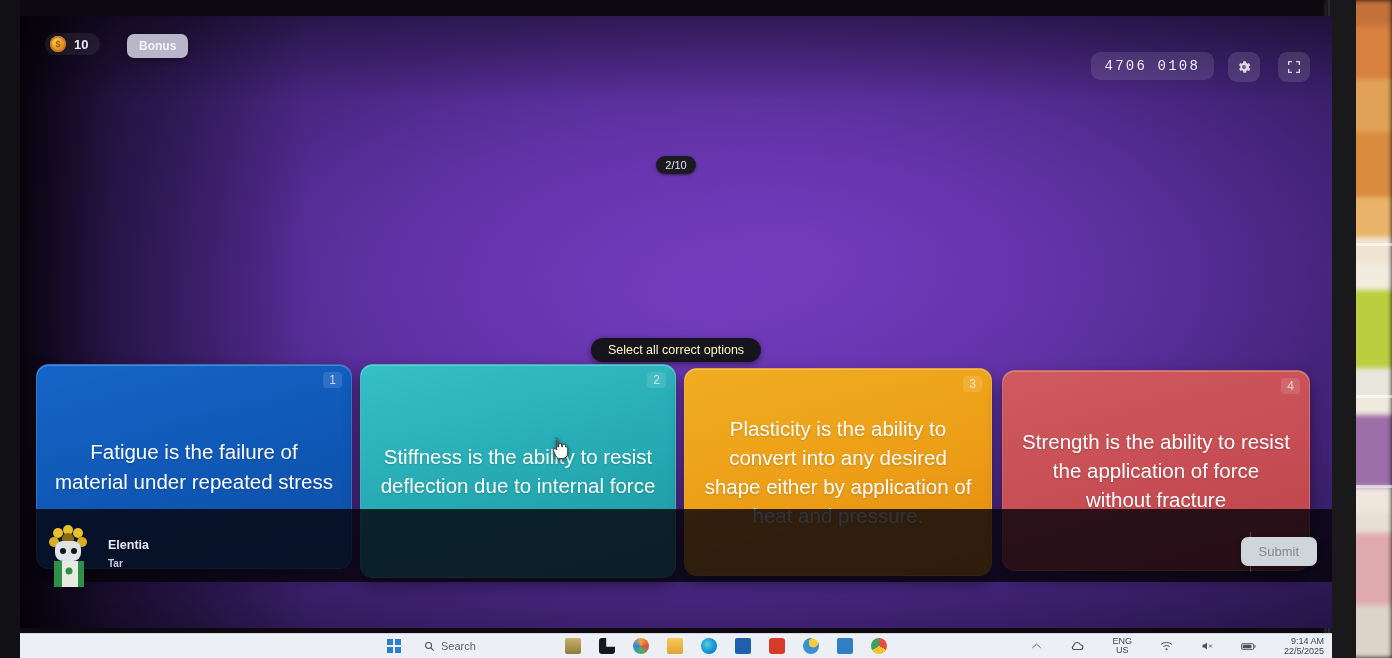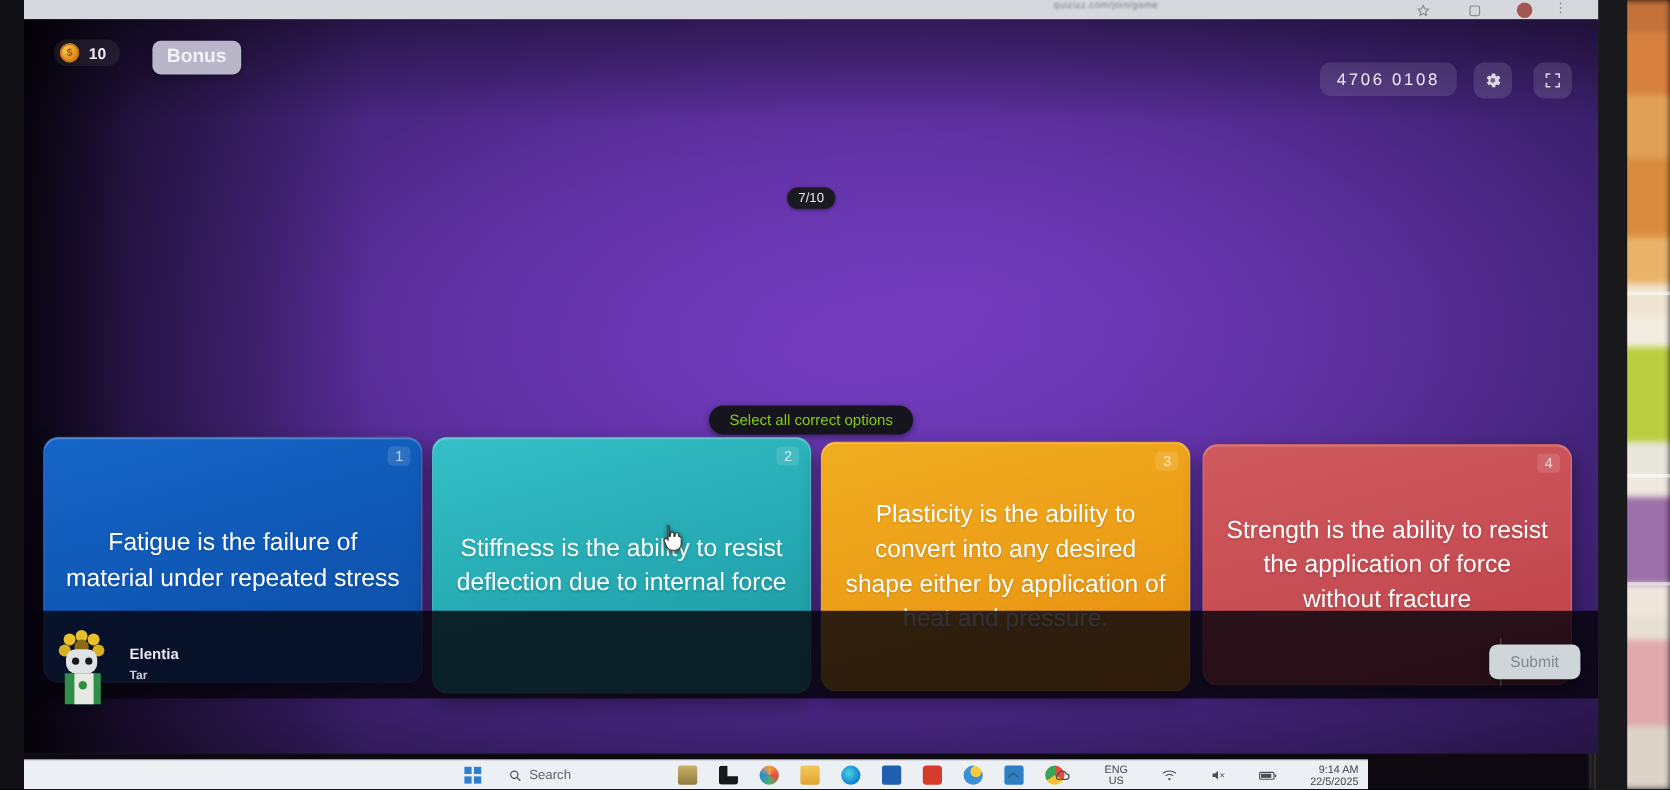--- a/index.html
+++ b/index.html
@@ -55,41 +55,41 @@
   
   .topbar{position:absolute;top:0;left:0;width:1312px;height:62px;z-index:5;}
   .coins{position:absolute;left:25px;top:17px;display:flex;align-items:center;gap:8px;
          background:rgba(255,255,255,.07);border-radius:16px;padding:3px 12px 3px 5px;}
   .coin{width:16px;height:16px;border-radius:50%;
         background:radial-gradient(circle at 35% 32%,#fbc94b,#e08a1e 62%,#b4650f);
         box-shadow:inset 0 0 0 1.5px #c8771a;display:flex;align-items:center;justify-content:center;}
   .coin span{font-size:9px;color:#9a5d10;font-weight:bold;line-height:1;}
   .coins .cnum{font-size:13px;color:#efe9f6;font-weight:bold;}
   .bonus{position:absolute;left:107px;top:18px;background:#b9b6c9;color:#f2f1f7;
-         font-size:16px;font-weight:bold;border-radius:7px;padding:5px 12px;
+         font-size:12px;font-weight:bold;border-radius:7px;padding:5px 12px;
          box-shadow:0 2px 5px rgba(0,0,0,.35);}
   .pin{position:absolute;right:118px;top:36px;background:rgba(255,255,255,.11);
-       border-radius:9px;padding:6px 14px;color:#efeaf7;font-size:14px;letter-spacing:2.2px;}
+       border-radius:9px;padding:6px 14px;color:#efeaf7;font-size:14px;letter-spacing:2.2px;font-family:Liberation Mono, monospace;}
   .iconbtn{position:absolute;top:36px;width:32px;height:30px;border-radius:9px;
            background:rgba(255,255,255,.12);display:flex;align-items:center;justify-content:center;}
   .gear-btn{right:72px;}
   .full-btn{right:22px;}
 
   
   .qwrap{position:absolute;top:140px;left:0;width:1312px;display:flex;flex-direction:column;align-items:center;z-index:4;}
   .qcount{background:#1b1a20;color:#e8e6ee;font-size:11px;border-radius:10px;padding:3px 9px;
           position:relative;z-index:2;margin-bottom:-11px;box-shadow:0 1px 3px rgba(0,0,0,.5);}
   .qbox{width:766px;min-height:66px;background:rgba(47,48,42,.88);border-radius:9px;
         display:flex;align-items:center;justify-content:center;padding:18px 28px 20px;
         box-sizing:border-box;box-shadow:0 6px 18px rgba(0,0,0,.35);}
   .qtext{color:#fff;font-size:21.5px;font-weight:bold;text-align:center;line-height:1.25;letter-spacing:.1px;}
 
   
   .selpill{position:absolute;top:322px;left:50%;transform:translateX(-50%);
-           background:#16141d;color:#84cc16;font-size:12.5px;border-radius:14px;padding:5px 17px;z-index:4;
+           background:#16141d;color:#fef9c3;font-size:12.5px;border-radius:14px;padding:5px 17px;z-index:4;
            box-shadow:0 2px 6px rgba(0,0,0,.45);}
 
   
   .cards{position:absolute;top:334px;left:0;width:1312px;height:245px;z-index:4;}
   .card{position:absolute;border-radius:13px;box-sizing:border-box;padding:14px 16px;
         display:flex;align-items:center;justify-content:center;
         box-shadow:0 7px 16px rgba(0,0,0,.42), inset 0 1px 0 rgba(255,255,255,.25);
         border:1px solid rgba(255,255,255,.16);}
   .card .num{position:absolute;top:7px;right:9px;font-size:12px;color:rgba(255,255,255,.72);
              background:rgba(255,255,255,.12);border-radius:4px;padding:1px 6px;}
@@ -113,21 +113,21 @@
              background:rgba(6,4,12,.82);z-index:6;}
   .avatar{position:absolute;left:22px;bottom:-5px;width:56px;height:64px;}
   .pname{position:absolute;left:88px;bottom:30px;color:#e9e7f0;font-size:12.5px;font-weight:bold;}
   .pteam{position:absolute;left:88px;bottom:13px;color:#cfcbdb;font-size:10px;font-weight:bold;}
   .divider{position:absolute;right:81px;bottom:10px;width:1px;height:40px;background:rgba(255,255,255,.22);}
   .submit{position:absolute;right:15px;bottom:16px;background:#cfd6da;color:#7e8a92;
           font-size:13px;border-radius:7px;padding:7px 18px;border:none;
           box-shadow:0 2px 5px rgba(0,0,0,.4);}
 
   
-  .taskbar{position:absolute;bottom:0;left:0;width:1120px;height:24px;background:#eceff3;
+  .taskbar{position:absolute;bottom:0;left:0;width:1312px;height:24px;background:#eceff3;
            display:flex;align-items:center;z-index:7;border-top:1px solid #d2d6dc;}
   .tb-start{position:absolute;left:367px;display:flex;flex-wrap:wrap;width:14px;gap:1.5px;}
   .tb-start i{width:6px;height:6px;background:#2a7fd4;display:block;}
   .tb-search{position:absolute;left:404px;display:flex;align-items:center;gap:6px;}
   .tb-search .lbl{font-size:11px;color:#5c6068;}
   .tb-apps{position:absolute;left:545px;display:flex;align-items:center;gap:18px;}
   .tbicon{width:16px;height:16px;border-radius:3px;display:block;}
   .tray{position:absolute;right:8px;display:flex;align-items:center;gap:28px;}
   .tray .lang{font-size:9px;color:#40444c;line-height:9px;text-align:center;}
   .tray .clock{font-size:9px;color:#40444c;line-height:10px;text-align:right;}
@@ -140,35 +140,20 @@
 
   <div class="room"></div>
   <div class="room-shelf" style="top:243px"></div>
   <div class="room-shelf" style="top:395px"></div>
   <div class="room-shelf" style="top:485px"></div>
   <div class="bezel-right"></div>
   <div class="bezel-left"></div>
 
   <div id="screen">
 
-    <div class="chrome">
-      <div class="urltext tiny">quizizz.com/join/game</div>
-      <div class="cic star">
-        <svg viewBox="0 0 24 24" width="12" height="12">
-            <path d="M12 3l2.6 5.6 6 .8-4.4 4.2 1.1 6-5.3-3-5.3 3 1.1-6L3.4 9.4l6-.8z" fill="none" stroke="#5a5e66" stroke-width="2"></path>
-          </svg>
-      </div>
-      <div class="cic ext">
-        <svg viewBox="0 0 24 24" width="12" height="12">
-            <rect x="4" y="4" width="16" height="16" rx="3" fill="none" stroke="#5a5e66" stroke-width="2"></rect>
-          </svg>
-      </div>
-      <div class="cic avatar-c"></div>
-      <div class="cic dots">⋮</div>
-    </div>
 
     <div class="app">
 
       <div class="topbar">
         <div class="coins">
           <div class="coin">
               <span>$</span>
             </div>
           <div class="cnum">10</div>
         </div>
@@ -183,21 +168,21 @@
           </svg>
         </div>
         <div class="iconbtn full-btn">
           <svg viewBox="0 0 24 24" width="16" height="16">
             <path fill="none" stroke="#dcd8e6" stroke-width="2" d="M4 9V4h5M20 9V4h-5M4 15v5h5M20 15v5h-5"></path>
           </svg>
         </div>
       </div>
 
       <div class="qwrap">
-        <div class="qcount">7/10</div>
+        <div class="qcount">2/10</div>
       </div>
 
       <div class="selpill">Select all correct options</div>
 
       <div class="cards">
         <div class="card c1">
           <div class="num">1</div>
           <div class="ctext">Fatigue is the failure of material under repeated stress</div>
         </div>
         <div class="card c2">

